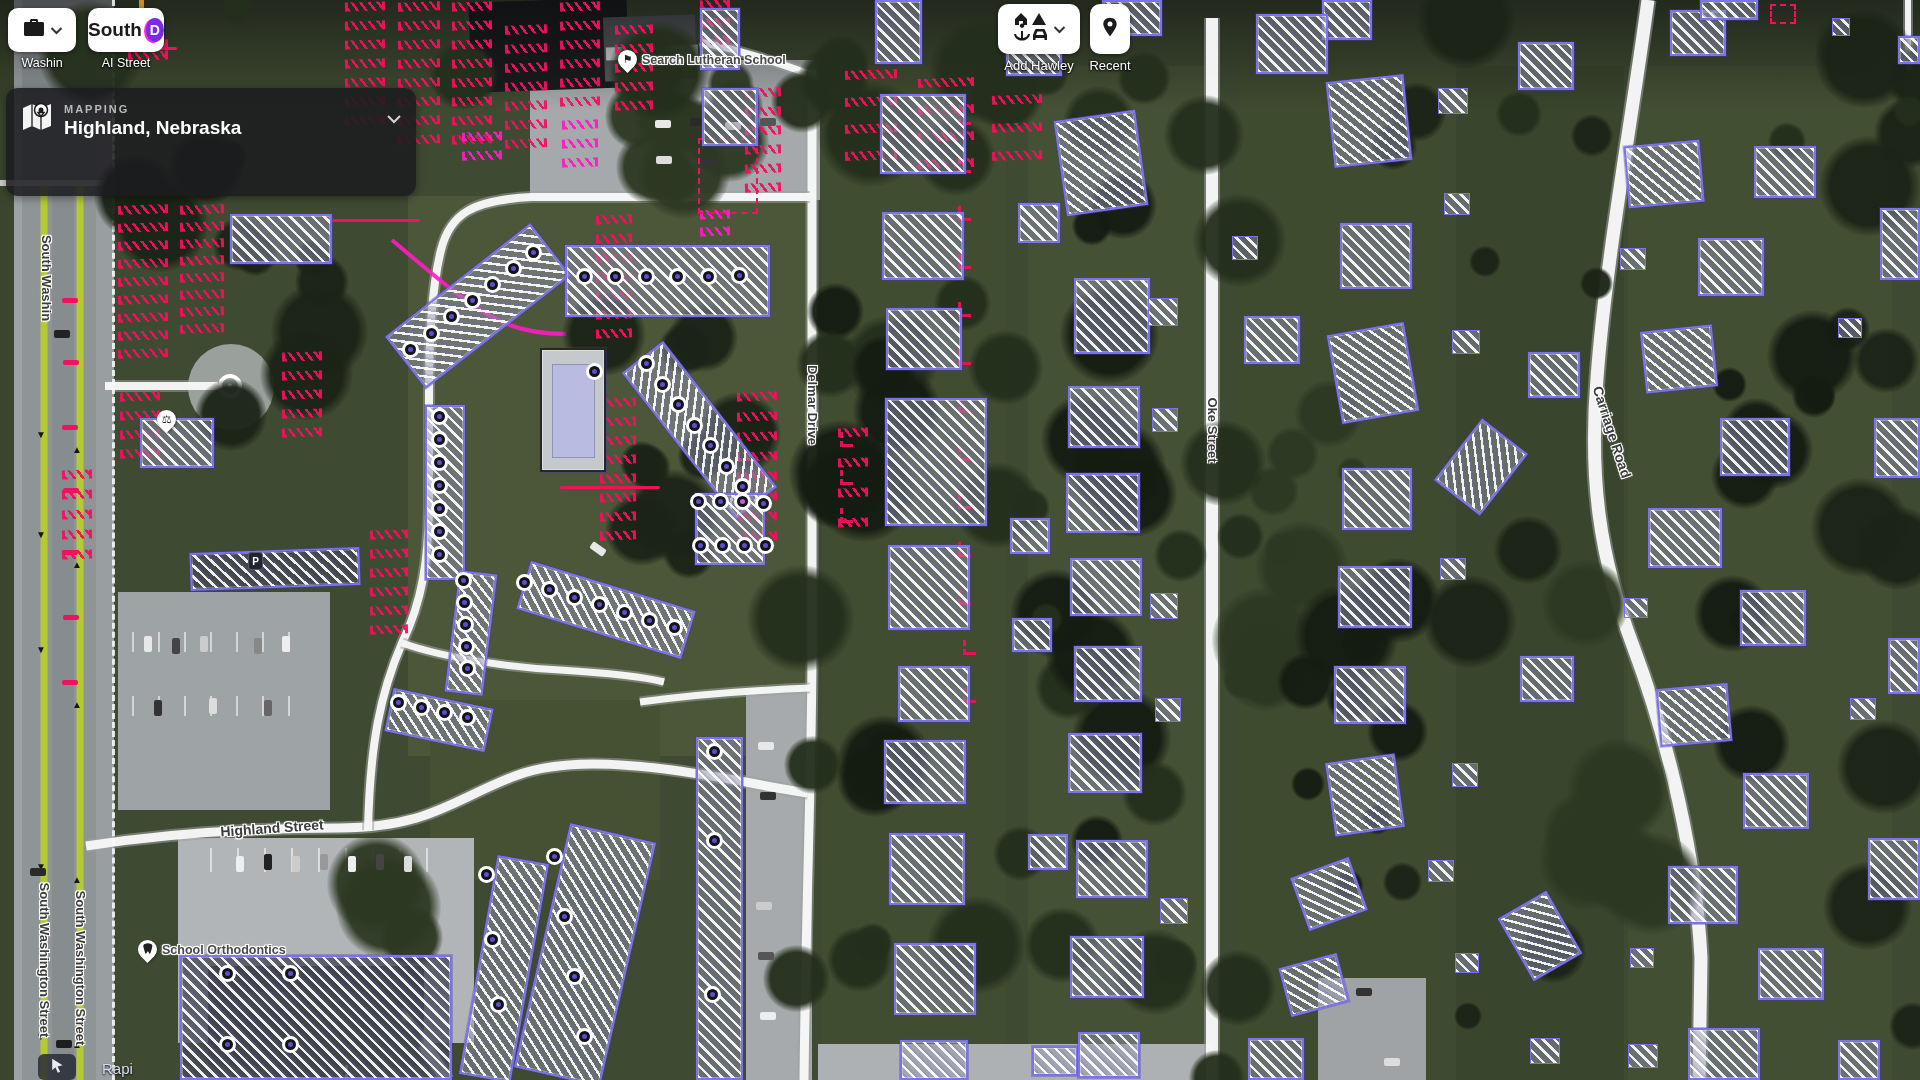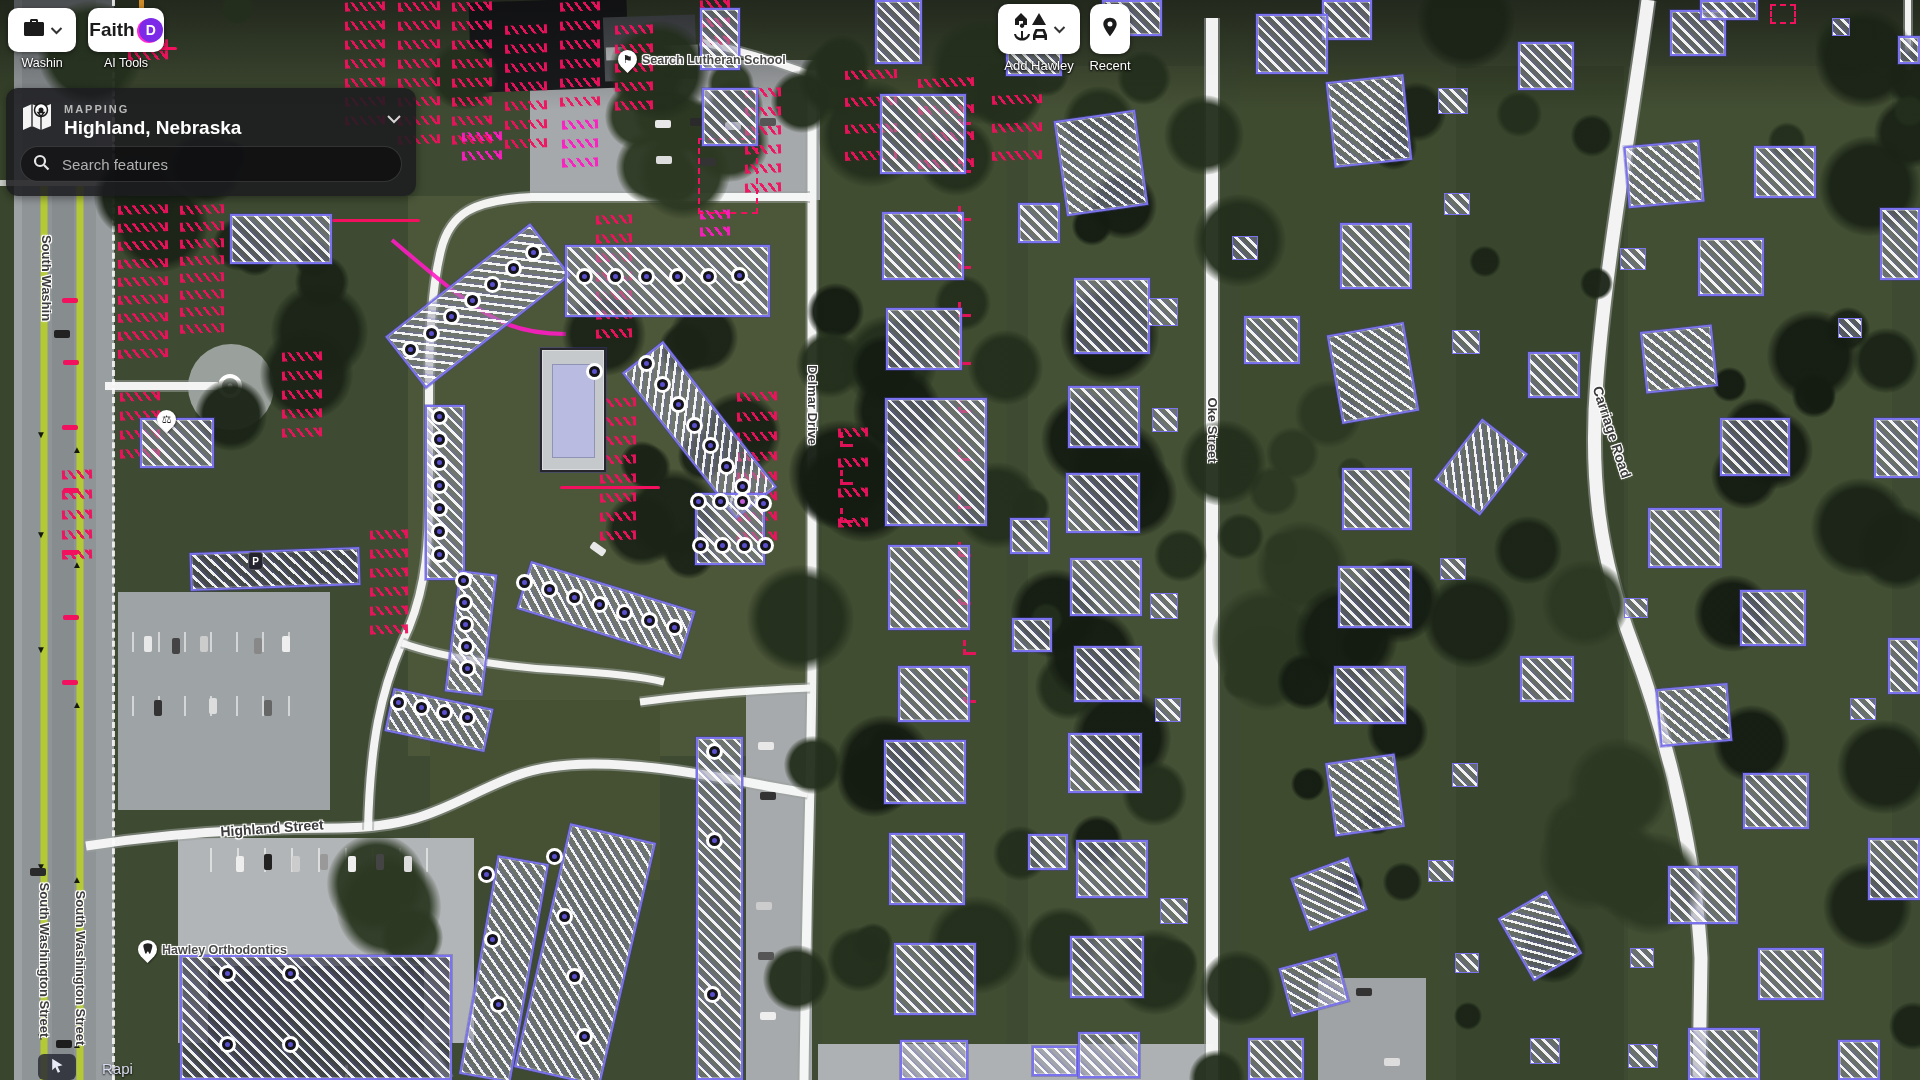--- a/index.html
+++ b/index.html
@@ -118,24 +118,24 @@
     </span>
     <span>
       <svg width="13" height="9" viewBox="0 0 13 9">
           <path fill="none" stroke="#333" stroke-width="2" d="M1.5 2l5 5 5-5"></path>
         </svg>
     </span>
   </div>
   <div class="ui-btn-label" style="left:8px;top:56px;width:68px;">Washin</div>
 
   <div class="ui-btn" style="left:88px;top:8px;width:76px;height:44px;">
-    <span style="font-weight:800;font-size:19px;color:#1b1b1b;">Faith</span>
+    <span style="font-weight:800;font-size:19px;color:#1b1b1b;">South</span>
     <span style="width:24px;height:24px;border-radius:50%;background:#7d2ae8;color:#fff;display:flex;align-items:center;justify-content:center;font-weight:800;font-size:14px;box-shadow:-2px 1px 0 0 #ff2bd1;">D</span>
   </div>
-  <div class="ui-btn-label" style="left:88px;top:56px;width:76px;">AI Tools</div>
+  <div class="ui-btn-label" style="left:88px;top:56px;width:76px;">AI Street</div>
 
   <div class="ui-btn" style="left:998px;top:4px;width:82px;height:50px;">
     <span>
       <svg width="36" height="32" viewBox="0 0 36 32">
         <g fill="#1b1b1b">
           <path d="M2 8l6-6 6 6v6H10v-4H6v4H2z"></path>
           <path d="M26 2l7 12H19z"></path>
           <path d="M8 17a2.2 2.2 0 1 1 .1 0zm-1 3h2v7c2.5-.3 4.5-1.8 5-4h2c-.6 4-3.9 6.6-8 6.6S.6 27 0 23h2c.5 2.2 2.5 3.7 5 4v-7z" transform="translate(1,0)"></path>
           <path d="M20 24l2-5c.3-.8 1-1 1.8-1h6.4c.8 0 1.5.2 1.8 1l2 5v5h-2.5v-2h-9v2H20v-5zm3 0h8l-1.3-3.5h-5.4L23 24z"></path>
         </g>
@@ -168,29 +168,20 @@
         <path fill="#fff" stroke="#1b1b1b" stroke-width="1.5" d="M21 16.5l-3-4h6z"></path>
       </svg>
     </span>
     <div class="section">MAPPING</div>
     <div class="title">Highland, Nebraska</div>
     <span class="chev">
       <svg width="16" height="10" viewBox="0 0 16 10">
           <path fill="none" stroke="#d5d5d5" stroke-width="2" d="M2 2l6 6 6-6"></path>
         </svg>
     </span>
-    <div id="search-pill">
-      <span>
-        <svg width="17" height="17" viewBox="0 0 17 17">
-            <circle cx="7" cy="7" r="5" fill="none" stroke="#e6e6e6" stroke-width="2.2"></circle>
-            <path stroke="#e6e6e6" stroke-width="2.2" d="M11 11l4.5 4.5"></path>
-          </svg>
-      </span>
-      <input type="text" placeholder="Search features" style="">
-    </div>
   </div>
 
   <div id="attr-box">
     <span>
       <svg width="16" height="17" viewBox="0 0 20 21">
           <path fill="#e8eaf6" d="M4 2l13 8.2-6.3 1.4 3.2 6.8-2.9 1.3-3-6.9L4 16.5z"></path>
         </svg>
     </span>
   </div>
   <div id="attr-label">Rapi</div>
@@ -805,21 +796,21 @@
         <span>⚑</span>
       </div>
       <div class="poi-label">Search Lutheran School</div>
     </div>
     <div class="poi-wrap" style="left: 138px; top: 940px;">
       <div class="pin">
         <span><svg width="11" height="12" viewBox="0 0 11 12">
             <path fill="#222" d="M3 1C1 1 .5 3.2 1.4 5.4L2.7 10c.3 1.2 1.5 1.2 1.7-.2.2-1.5 1.9-1.5 2.1 0 .2 1.4 1.4 1.4 1.7.2L9.6 5.4C10.5 3.2 10 1 8 1 6.5.2 4.5.2 3 1z"></path>
           </svg></span>
       </div>
-      <div class="poi-label">Hawley Orthodontics</div>
+      <div class="poi-label">School Orthodontics</div>
     </div>
     <div class="poi-wrap" style="left: 157px; top: 410px;">
       <div class="pin">
         <span>⚖</span>
       </div>
     </div>
     <div class="pbadge" style="left: 248px; top: 552px;">P</div>
   </div>
 
 </body></html>

